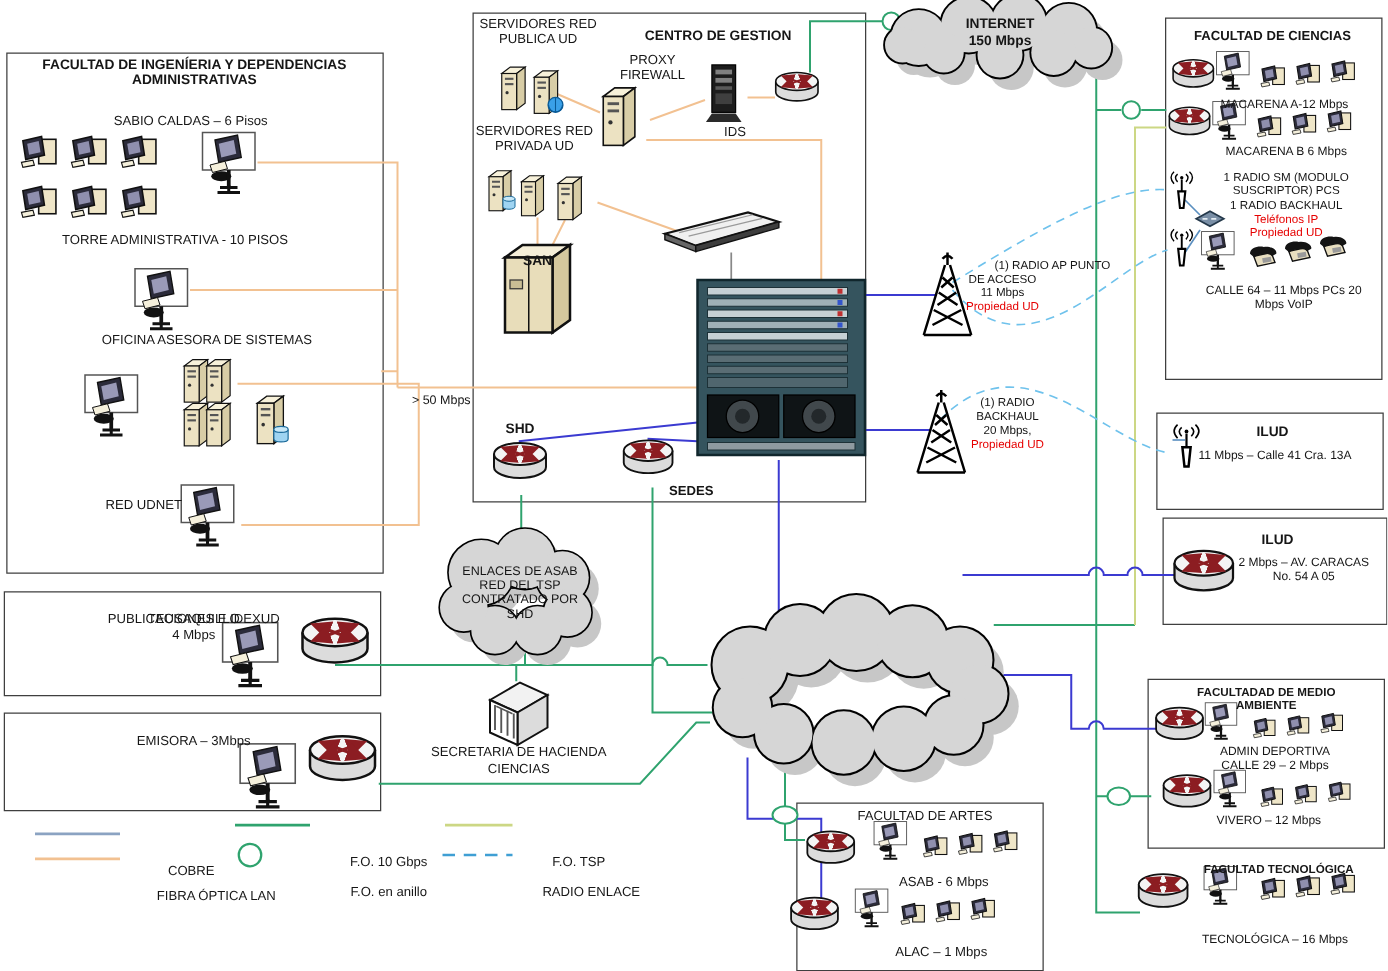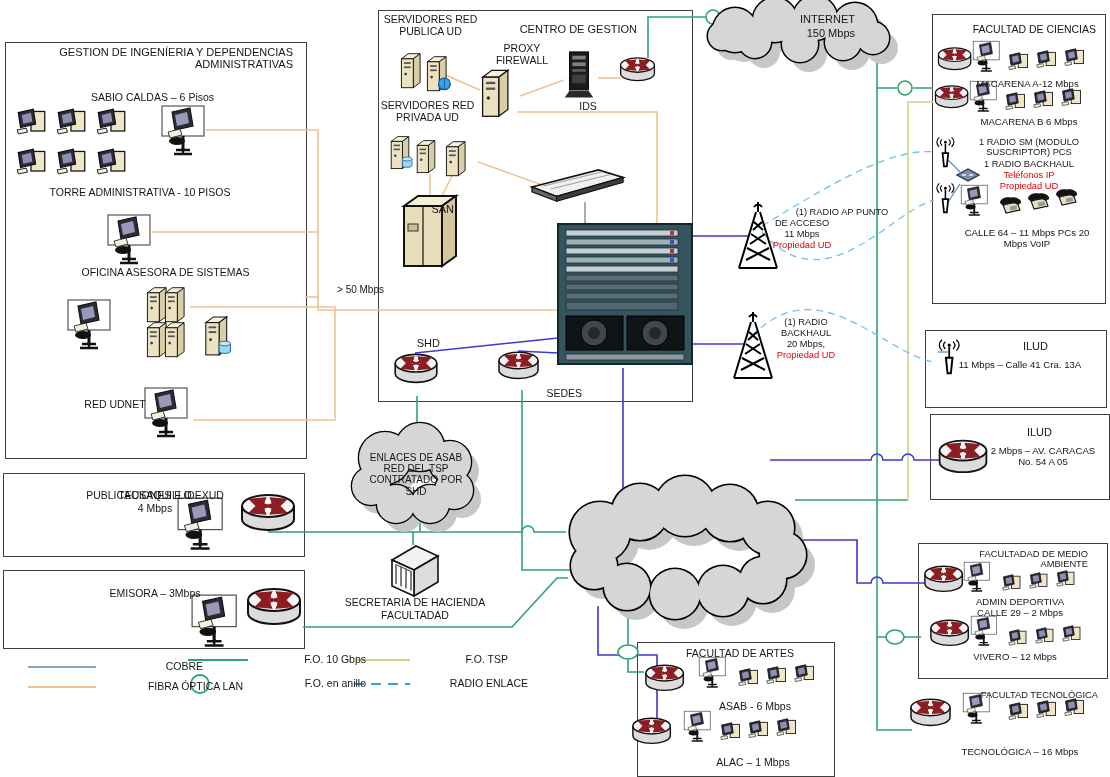--- a/index.html
+++ b/index.html
@@ -2,27 +2,27 @@
 <html><head>
 <meta charset="utf-8">
 <style>
   html,body{margin:0;padding:0;background:#fff;}
   #canvas{position:relative;width:1110px;height:777px;background:#fff;overflow:hidden;
           font-family:"Liberation Sans", sans-serif;}
   .box{position:absolute;border:1.3px solid #3f3f3f;background:transparent;z-index:1;}
   svg#net{position:absolute;left:0;top:0;z-index:2;pointer-events:none;}
   .lbl{position:absolute;z-index:3;color:#161616;font-size:10.5px;line-height:1.12;
        text-align:center;white-space:normal;}
-  .b{font-weight:normal;text-align:right;}
+  .b{font-weight:bold;}
   .s9{font-size:9.3px;}
   .s95{font-size:9.6px;}
   .s10{font-size:10px;}
   .s11{font-size:11px;}
   .red{color:#e60000;}
-  .left{text-align:right;}
+  .left{text-align:center;margin-top:31px;}
 </style>
 </head>
 <body>
 
 <div id="canvas">
 
   <div class="box" style="left:5px;top:42px;width:300px;height:415px"></div>
   <div class="box" style="left:378px;top:10px;width:313px;height:390px"></div>
   <div class="box" style="left:932px;top:14px;width:172px;height:288px"></div>
   <div class="box" style="left:925px;top:330px;width:180px;height:76px"></div>
@@ -444,21 +444,21 @@
     <g>
       <path d="M28,667 H96" stroke="#8ba3c2" stroke-width="2.2" fill="none"></path>
       <path d="M28,687 H96" stroke="#f2c191" stroke-width="2.2" fill="none"></path>
       <path d="M188,660 H248" stroke="#2fa36e" stroke-width="2.2" fill="none"></path>
       <circle cx="200" cy="684" r="9" stroke="#2fa36e" stroke-width="1.8" fill="#fff"></circle>
       <path d="M356,660 H410" stroke="#ccd784" stroke-width="2.2" fill="none"></path>
       <path d="M354,684 H410" stroke="#3f9fd4" stroke-width="2" stroke-dasharray="10 7" fill="none"></path>
     </g>
   </svg>
 
-  <div class="lbl b s11" style="left:18px;top:46px;width:275px">GESTION DE INGENÍERIA Y DEPENDENCIAS ADMINISTRATIVAS</div>
+  <div class="lbl b s11" style="left:18px;top:46px;width:275px">FACULTAD DE INGENÍERIA Y DEPENDENCIAS ADMINISTRATIVAS</div>
   <div class="lbl" style="left:45px;top:92px;width:215px">SABIO CALDAS – 6 Pisos</div>
   <div class="lbl" style="left:45px;top:187px;width:190px">TORRE ADMINISTRATIVA - 10 PISOS</div>
   <div class="lbl" style="left:48px;top:267px;width:235px">OFICINA ASESORA DE SISTEMAS</div>
   <div class="lbl" style="left:70px;top:399px;width:90px">RED UDNET</div>
   <div class="lbl s10 left" style="left:322px;top:284px;width:62px">&gt; 50 Mbps</div>
 
   <div class="lbl b s11" style="left:512px;top:23px;width:125px">CENTRO DE GESTION</div>
   <div class="lbl" style="left:383px;top:14px;width:95px">SERVIDORES RED PUBLICA UD</div>
   <div class="lbl" style="left:380px;top:100px;width:95px">SERVIDORES RED PRIVADA UD</div>
   <div class="lbl" style="left:486px;top:43px;width:72px">PROXY FIREWALL</div>
@@ -494,21 +494,21 @@
   <div class="lbl b s11" style="left:992px;top:426px;width:60px">ILUD</div>
   <div class="lbl s95" style="left:984px;top:446px;width:118px">2 Mbps – AV. CARACAS No. 54 A 05</div>
 
   <div class="lbl" style="left:55px;top:490px;width:200px">TEUSAQUILLO</div>
   <div class="lbl" style="left:35px;top:490px;width:240px">PUBLICACIONES E IDEXUD</div>
   <div class="lbl" style="left:85px;top:503px;width:140px">4 Mbps</div>
   <div class="lbl" style="left:50px;top:588px;width:210px">EMISORA – 3Mbps</div>
 
   <div class="lbl s10" style="left:366px;top:452px;width:100px">ENLACES DE ASAB RED DEL TSP CONTRATADO POR SHD</div>
   <div class="lbl" style="left:325px;top:597px;width:180px">SECRETARIA DE HACIENDA</div>
-  <div class="lbl" style="left:325px;top:610px;width:180px">FACULTADAD</div>
+  <div class="lbl" style="left:325px;top:610px;width:180px">CIENCIAS</div>
 
   <div class="lbl" style="left:675px;top:648px;width:130px">FACULTAD DE ARTES</div>
   <div class="lbl" style="left:705px;top:701px;width:100px">ASAB  - 6 Mbps</div>
   <div class="lbl" style="left:688px;top:757px;width:130px">ALAC – 1 Mbps</div>
 
   <div class="lbl b s9" style="left:938px;top:549px;width:150px">FACULTADAD DE MEDIO AMBIENTE</div>
   <div class="lbl s95" style="left:950px;top:597px;width:140px">ADMIN DEPORTIVA</div>
   <div class="lbl s95" style="left:950px;top:608px;width:140px">CALLE 29 – 2 Mbps</div>
   <div class="lbl s95" style="left:945px;top:652px;width:140px">VIVERO – 12 Mbps</div>
 

